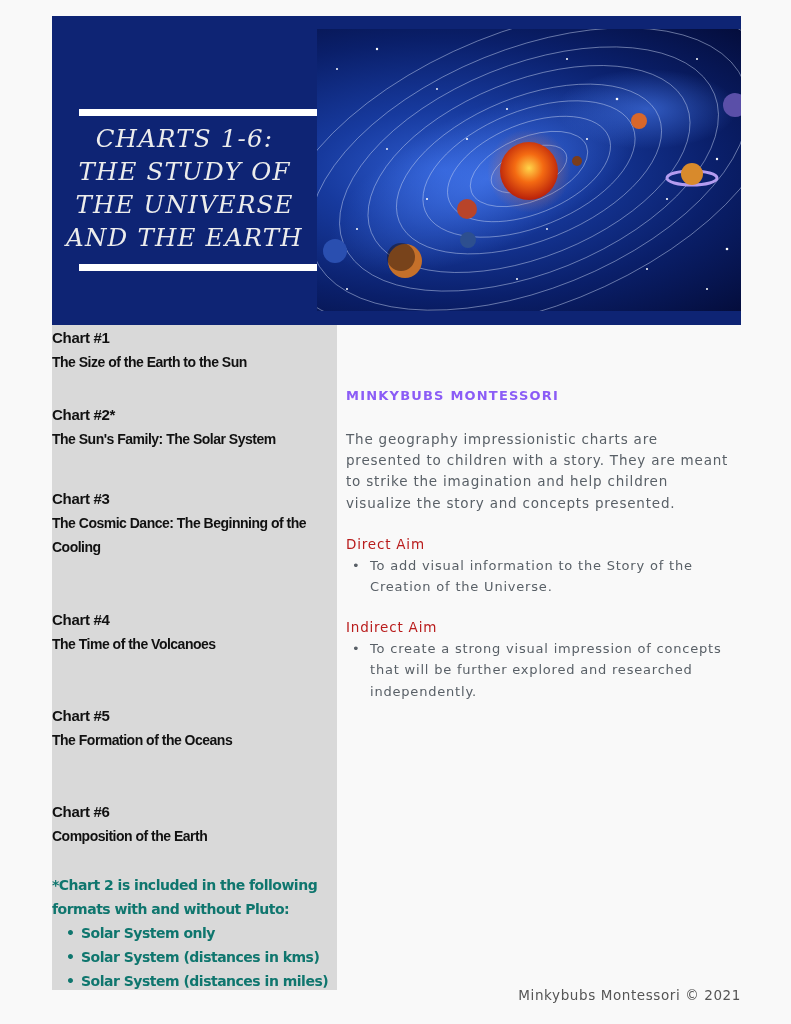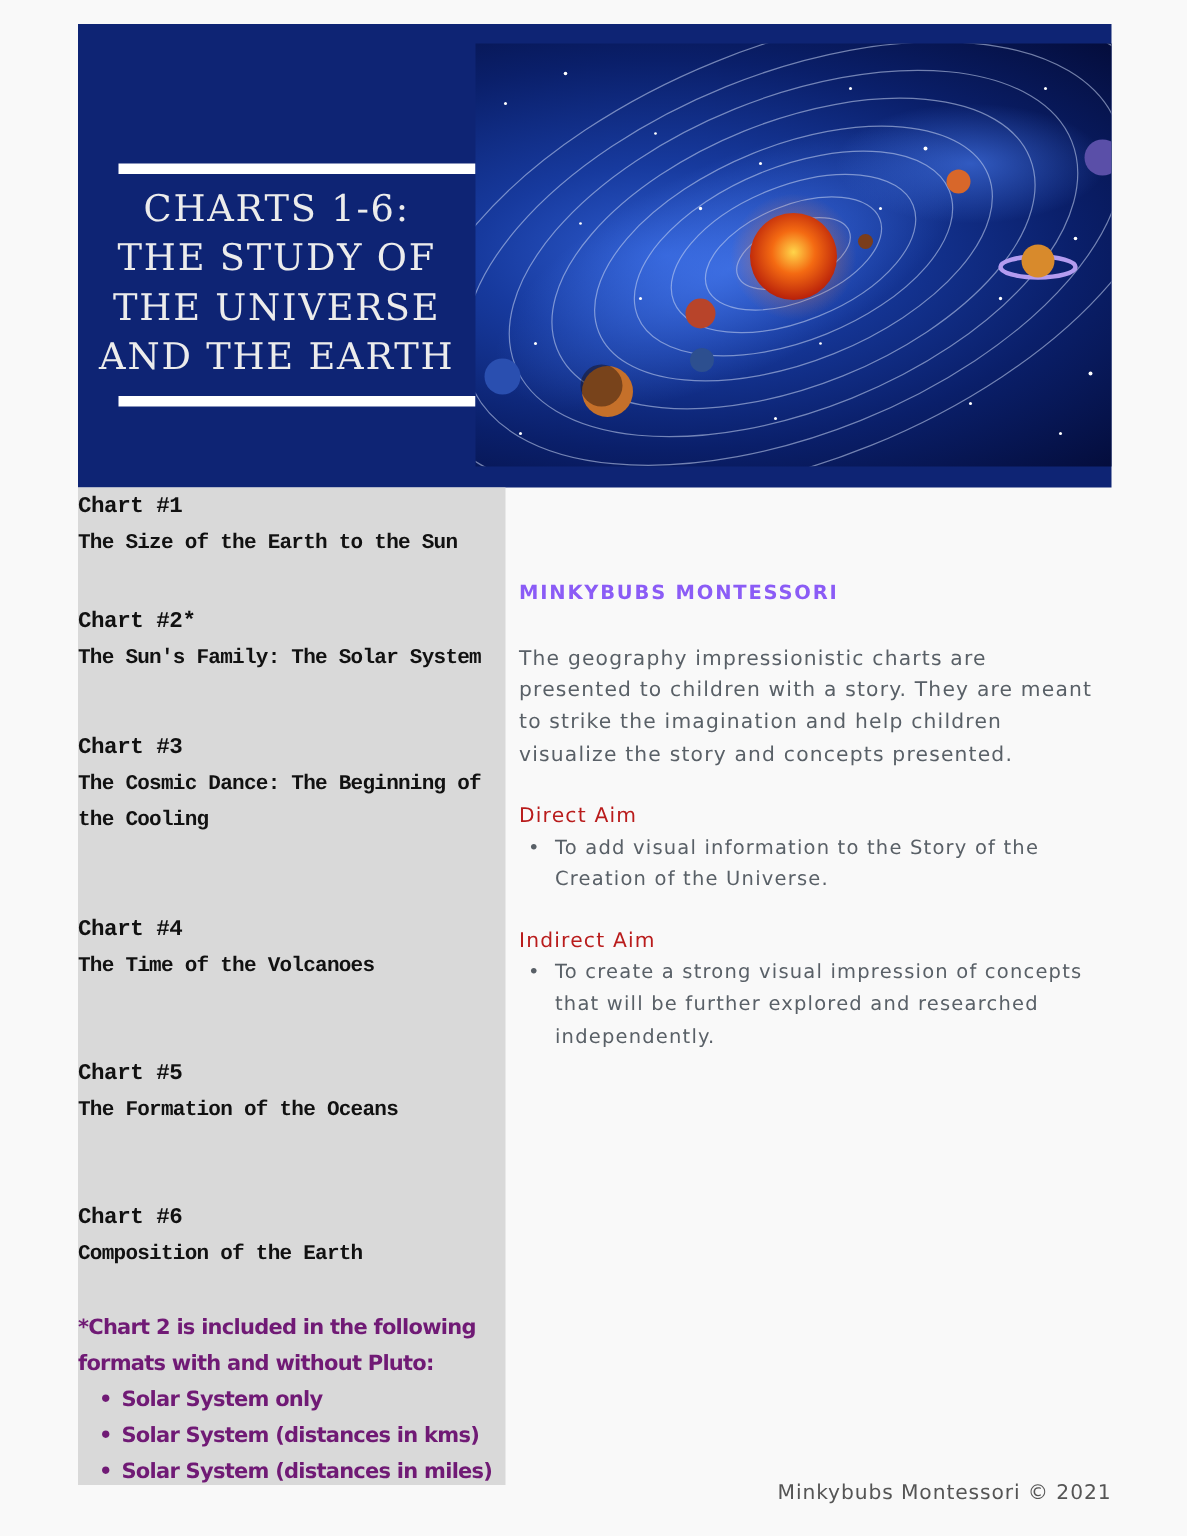--- a/index.html
+++ b/index.html
@@ -1,37 +1,37 @@
 <!DOCTYPE html>
 <html><head>
 <meta charset="utf-8">
 <style>
   * { margin:0; padding:0; box-sizing:border-box; }
   html, body { width:791px; height:1024px; background:#f9f9f9; overflow:hidden; }
   body { position:relative; font-family:"DejaVu Sans", sans-serif; }
 
   .banner { position:absolute; left:52px; top:16px; width:689px; height:309px; background:#0e2474; }
-  .title-wrap { position:absolute; left:0; top:0; width:265px; height:356px; }
+  .title-wrap { position:absolute; left:0; top:0; width:265px; height:356px;font-style:italic; }
   .rule { position:absolute; left:27px; width:238px; height:7px; background:#ffffff; }
   .rule.top { top:93px; }
   .rule.bottom { top:248px; }
   .title { position:absolute; left:0; top:106px; width:265px; text-align:center;
            font-family:"DejaVu Serif", serif; color:#ececec; font-size:24.5px; line-height:33px;
            letter-spacing:1.2px; white-space:nowrap; }
   .title span { display:block; }
 
   .space-img { position:absolute; left:265px; top:13px; width:424px; height:282px; overflow:hidden;
                background: radial-gradient(ellipse at 30% 50%, #2e5ccf 0%, #173a9e 30%, #0a1f6a 65%, #040d3c 100%); }
   .space-img svg { position:absolute; left:0; top:0; width:100%; height:100%; }
 
   .left-panel { position:absolute; left:52px; top:325px; width:285px; height:665px; background:#d9d9d9; }
-  .chart-item { position:absolute; left:0; width:285px; font-family:Liberation Mono, monospace; color:#111; }
+  .chart-item { position:absolute; left:0; width:285px; font-family:Liberation Sans, sans-serif; color:#111; }
   .chart-num { font-size:15px; line-height:24px; font-weight:bold; letter-spacing:-0.3px; }
   .chart-name { font-size:14px; line-height:24px; font-weight:bold; letter-spacing:-0.5px; }
-  .note { position:absolute; left:0; top:548px; width:285px; font-size:14px; line-height:24px; font-weight:bold; color:#701a75; letter-spacing:-0.5px; }
+  .note { position:absolute; left:0; top:548px; width:285px; font-size:14px; line-height:24px; font-weight:bold; color:#0f766e; letter-spacing:-0.5px; }
   .note ul { list-style:none; margin-left:14px; }
   .note li::before { content:"•"; display:inline-block; width:15px; }
 
   .right { position:absolute; left:346px; top:388px; width:400px; color:#596067; }
   .brand { font-family:"DejaVu Sans", sans-serif; font-weight:bold; color:#8b5cf6; font-size:13px; letter-spacing:1.2px; }
   .intro { margin-top:26px; font-size:13.5px; line-height:21.2px; letter-spacing:0.8px; width:385px; }
   .aim-head { margin-top:20px; font-size:13.5px; line-height:21px; letter-spacing:0.8px; color:#b91c1c; }
   .aim-list { list-style:none; font-size:13px; line-height:21.2px; letter-spacing:0.8px; }
   .aim-list li { padding-left:24px; position:relative; width:400px; }
   .aim-list li::before { content:"•"; position:absolute; left:6px; }

